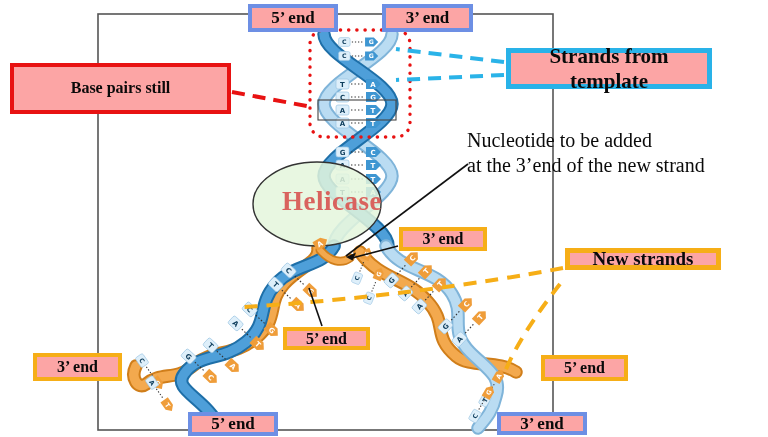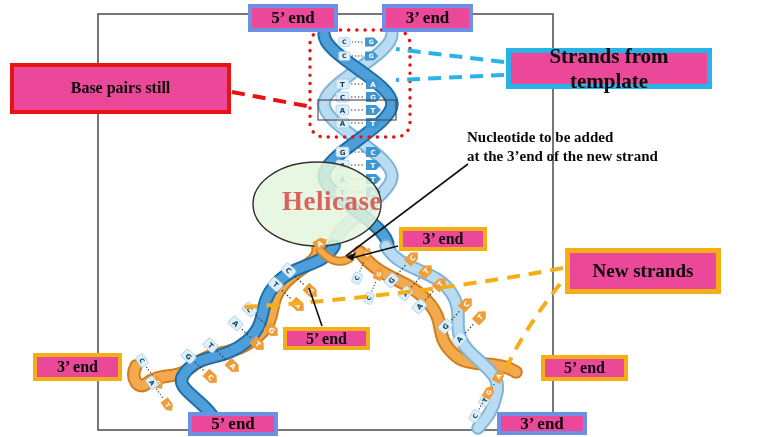--- a/index.html
+++ b/index.html
@@ -28,28 +28,28 @@
   .rung .tr{fill:#ffffff;}
 
   
   .dash-red{stroke:#E81212;stroke-width:4;stroke-dasharray:13 8;fill:none;}
   .dot-red{stroke:#E81212;stroke-width:3.4;stroke-dasharray:0.2 8;stroke-linecap:round;fill:none;}
   .dash-cyan{stroke:#2AB3E8;stroke-width:4;stroke-dasharray:13 8;fill:none;stroke-linecap:butt;}
   .dash-org{stroke:#F6AE17;stroke-width:4;stroke-dasharray:13 9;fill:none;}
   .ptr{stroke:#111;stroke-width:1.6;fill:none;}
 
   
-  .box{position:absolute;background:#ec4899;display:flex;align-items:center;justify-content:center;
+  .box{position:absolute;background:#fca5a5;display:flex;align-items:center;justify-content:center;
        font-weight:bold;color:#0a0a0a;text-align:center;box-sizing:border-box;}
   .b-blue{border:4px solid #6D8FE4;font-size:17px;}
   .b-org{border:4px solid #F6AE17;font-size:16px;}
   .b-org-big{border:5px solid #F6AE17;font-size:19px;}
   .b-cyan{border:5px solid #29B2E8;font-size:21px;}
   .b-red{border:4px solid #E81212;font-size:16px;line-height:1.3;}
-  .free-text{position:absolute;font-weight:bold;font-size:15px;color:#0a0a0a;line-height:1.25;}
+  .free-text{position:absolute;font-weight:normal;font-size:20px;color:#0a0a0a;line-height:1.25;}
   .helicase{position:absolute;left:252px;top:186px;width:130px;text-align:right;
             font-weight:bold;font-size:27px;color:#D9635E;letter-spacing:.5px;}
 </style>
 </head>
 <body>
 
 <div class="stage">
 
 <svg width="768" height="437" viewBox="0 0 768 437">
 
@@ -317,21 +317,21 @@
   <div>Nucleotide to be added</div>
   <div>at the 3’end of the new strand</div>
 </div>
 
 <div class="helicase">Helicase</div>
 
 <div class="box b-org" style="left:399px;top:227px;width:88px;height:24px;">
   <span>3’ end</span>
 </div>
 
-<div class="box b-org-big" style="left:565px;top:248px;width:156px;height:46px;">
+<div class="box b-org-big" style="left:565px;top:248px;width:156px;height:22px;">
   <span>New strands</span>
 </div>
 
 <div class="box b-org" style="left:283px;top:327px;width:87px;height:23px;">
   <span>5’ end</span>
 </div>
 
 <div class="box b-org" style="left:541px;top:355px;width:87px;height:26px;">
   <span>5’ end</span>
 </div>

